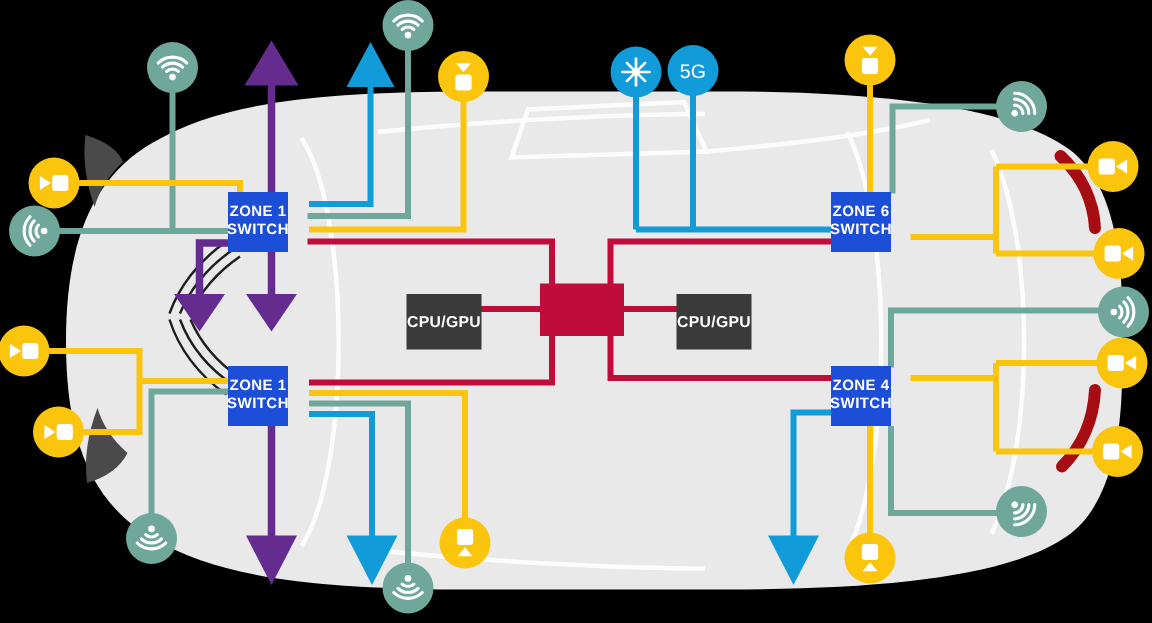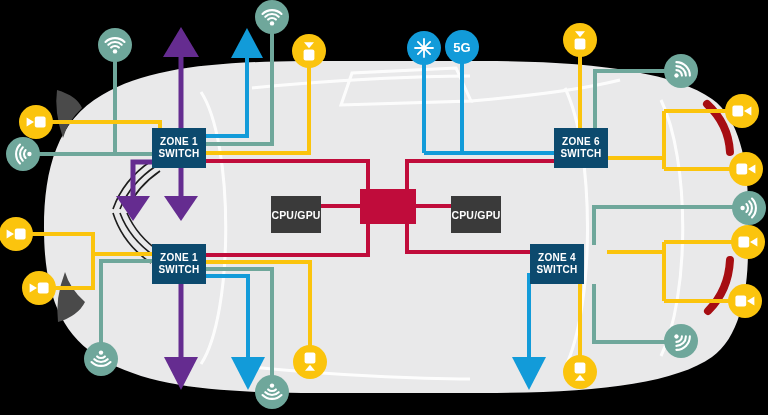--- a/index.html
+++ b/index.html
@@ -5,42 +5,42 @@
 <style>
   html,body{margin:0;padding:0;background:#000;}
   .stage{
     position:relative;width:768px;height:415px;overflow:hidden;background:#000;
     font-family:"Liberation Sans",sans-serif;
   }
   .stage svg{display:block;}
   #wires{position:absolute;left:0;top:0;}
   
   .switch{
-    position:absolute;width:54px;height:40px;background:#0c4a6e;color:#fff;
+    position:absolute;width:40px;height:40px;background:#1d4ed8;color:#fff;
     display:flex;flex-direction:column;align-items:center;justify-content:center;
     font-size:10px;font-weight:bold;line-height:12px;letter-spacing:.3px;z-index:6;
   }
   .cpu{
     position:absolute;width:50px;height:37px;background:#3a3a3a;color:#fff;
     display:flex;align-items:center;justify-content:center;
     font-size:10.5px;font-weight:bold;letter-spacing:.2px;z-index:6;
   }
   .gateway{
     position:absolute;left:360px;top:189px;width:56px;height:35px;background:#c00c3b;z-index:5;
   }
   
   .icon{
     position:absolute;width:34px;height:34px;border-radius:50%;z-index:7;
     display:flex;align-items:center;justify-content:center;
   }
   .icon.teal{background:#6fa79b;}
   .icon.yellow{background:#fbc40d;}
   .icon.blue{background:#129bd9;}
   .icon .glyph{width:34px;height:34px;}
-  .fiveg{color:#fff;font-size:13px;font-weight:bold;letter-spacing:.2px;}
+  .fiveg{color:#fff;font-size:13px;font-weight:normal;letter-spacing:.2px;}
 </style>
 </head>
 <body>
 
 <div class="stage">
 
   <svg width="0" height="0" style="position:absolute" aria-hidden="true">
     <defs>
       <g id="g-wifi" fill="none" stroke="#fff" stroke-width="2.1" stroke-linecap="round">
         <path d="M13.1 19.6 A5.5 5.5 0 0 1 20.9 19.6"></path>
@@ -164,21 +164,21 @@
     <span>SWITCH</span>
   </div>
   <div class="switch" style="left:554px;top:128px">
     <span>ZONE 6</span>
     <span>SWITCH</span>
   </div>
   <div class="switch" style="left:152px;top:244px">
     <span>ZONE 1</span>
     <span>SWITCH</span>
   </div>
-  <div class="switch" style="left:530px;top:244px">
+  <div class="switch" style="left:554px;top:244px">
     <span>ZONE 4</span>
     <span>SWITCH</span>
   </div>
 
   <div class="gateway"></div>
   <div class="cpu" style="left:271px;top:196px">
     <span>CPU/GPU</span>
   </div>
   <div class="cpu" style="left:451px;top:196px">
     <span>CPU/GPU</span>

